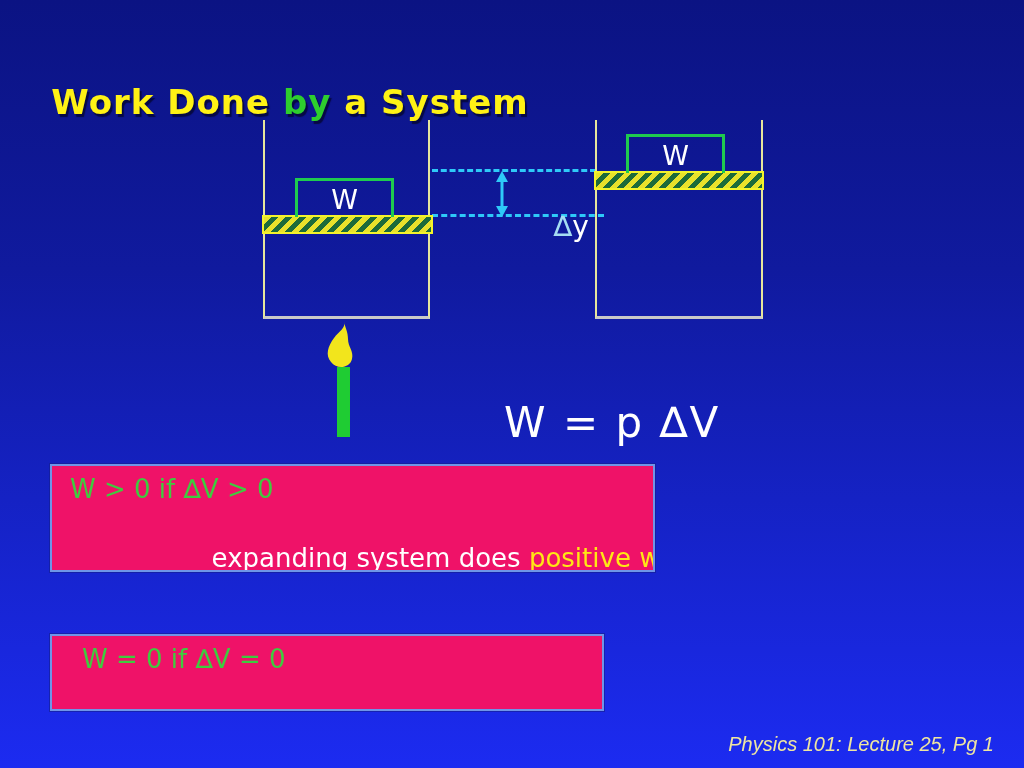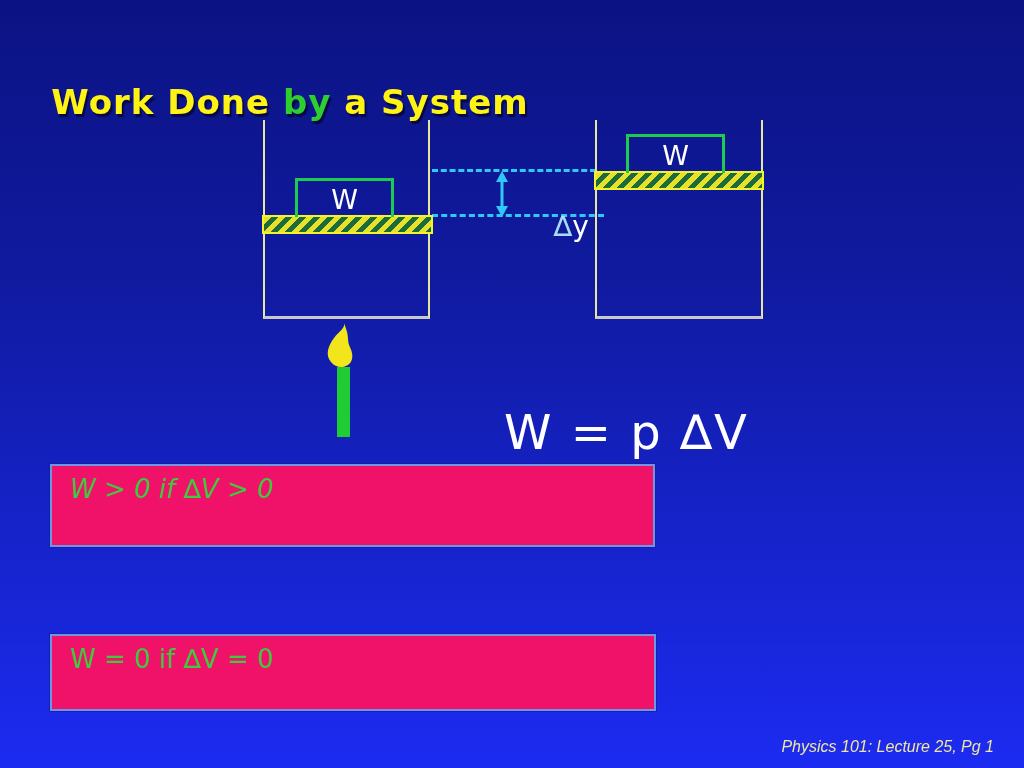--- a/index.html
+++ b/index.html
@@ -95,38 +95,37 @@
     background: #1FCC33;
   }
   .flame { position: absolute; left: 320px; top: 322px; }
 
   
   .equation {
     position: absolute;
     left: 504px;
     top: 398px;
     color: #FFFFFF;
-    font-size: 48px;
+    font-size: 42px;
     letter-spacing: 2px;
     white-space: pre;
-    margin-top: 6px;
   }
 
   
   .pink-box {
     position: absolute;
     left: 50px;
     background: #EF1268;
     border: 2px solid #6F95E8;
     box-shadow: 0 0 0 1px rgba(20,30,140,0.6);
     overflow: hidden;
   }
-  .pink-box-1 { top: 464px; width: 605px; height: 83px; font-style: italic; }
+  .pink-box-1 { top: 464px; width: 605px; height: 108px; }
   .pink-box-2 { top: 555px; width: 635px; height: 75px; }
-  .pink-box-3 { top: 634px; width: 606px; height: 77px; }
+  .pink-box-3 { top: 634px; width: 554px; height: 77px; padding-left: 12px; }
 
   .condition {
     margin: 7px 0 0 18px;
     color: #3FCB3F;
     font-size: 26px;
     line-height: 32px;
     white-space: pre;
   }
   .description {
     margin: 8px 0 0 110px;
@@ -136,21 +135,21 @@
   }
   .description .white  { color: #FFFFFF; }
   .description .accent { color: #FFE714; }
 
   
   .footer {
     position: absolute;
     right: 30px;
     bottom: 12px;
     color: #EFE6A0;
-    font-size: 16px;
+    font-size: 20px;
     font-style: italic;
     font-family: "Liberation Sans", "DejaVu Sans", sans-serif;
   }
 </style>
 </head>
 <body>
 
 <div class="slide">
 
   <div class="title">

